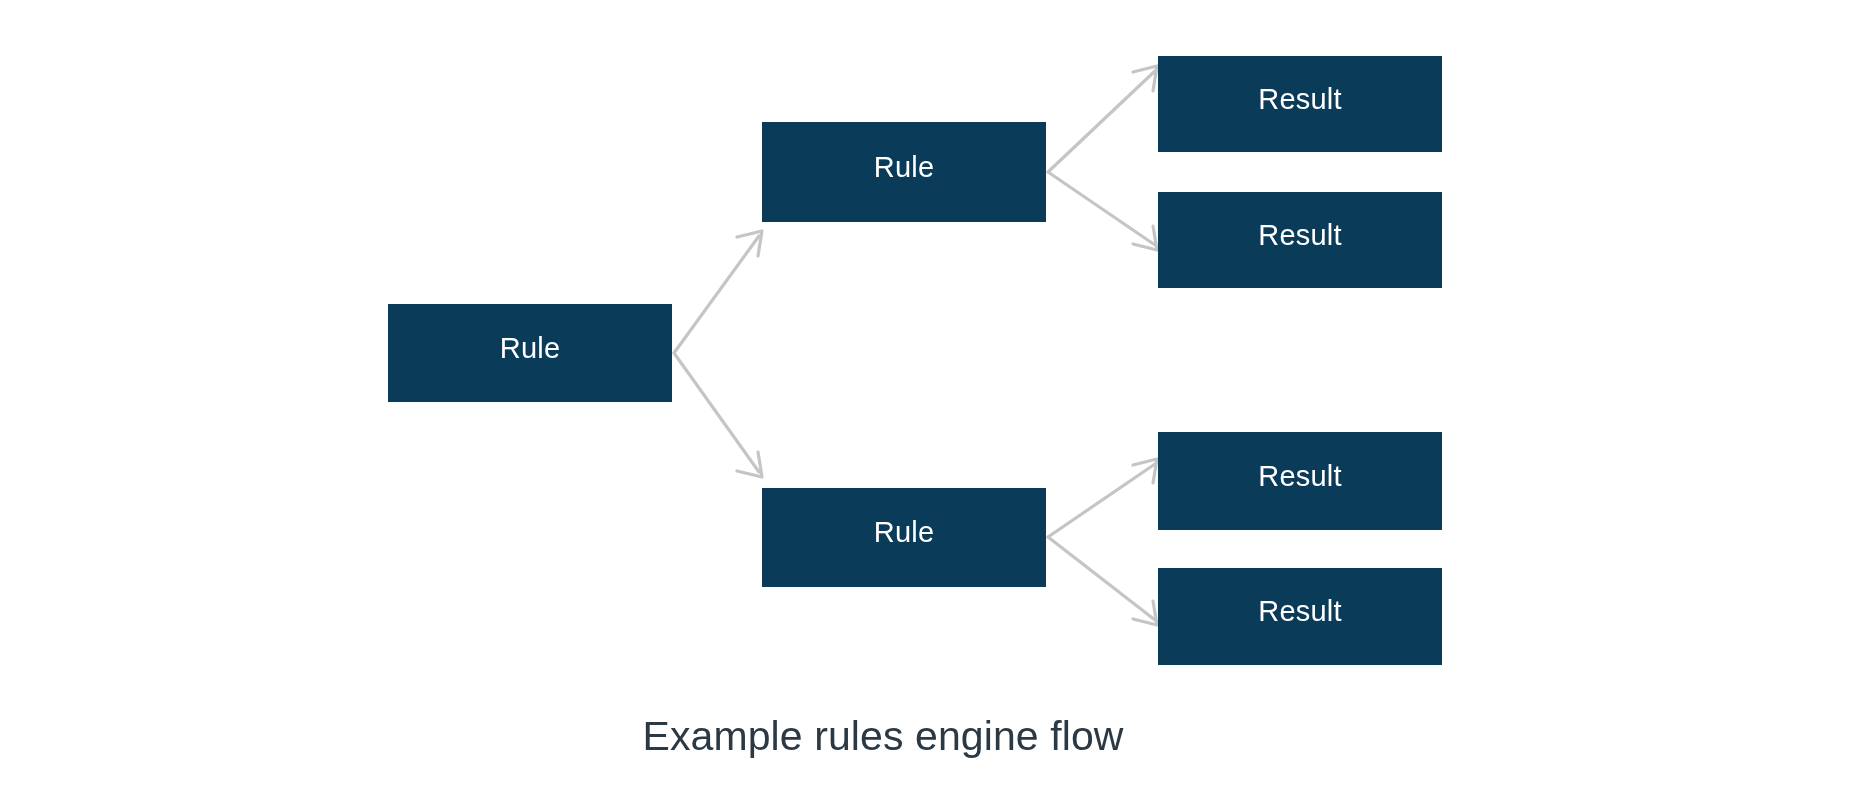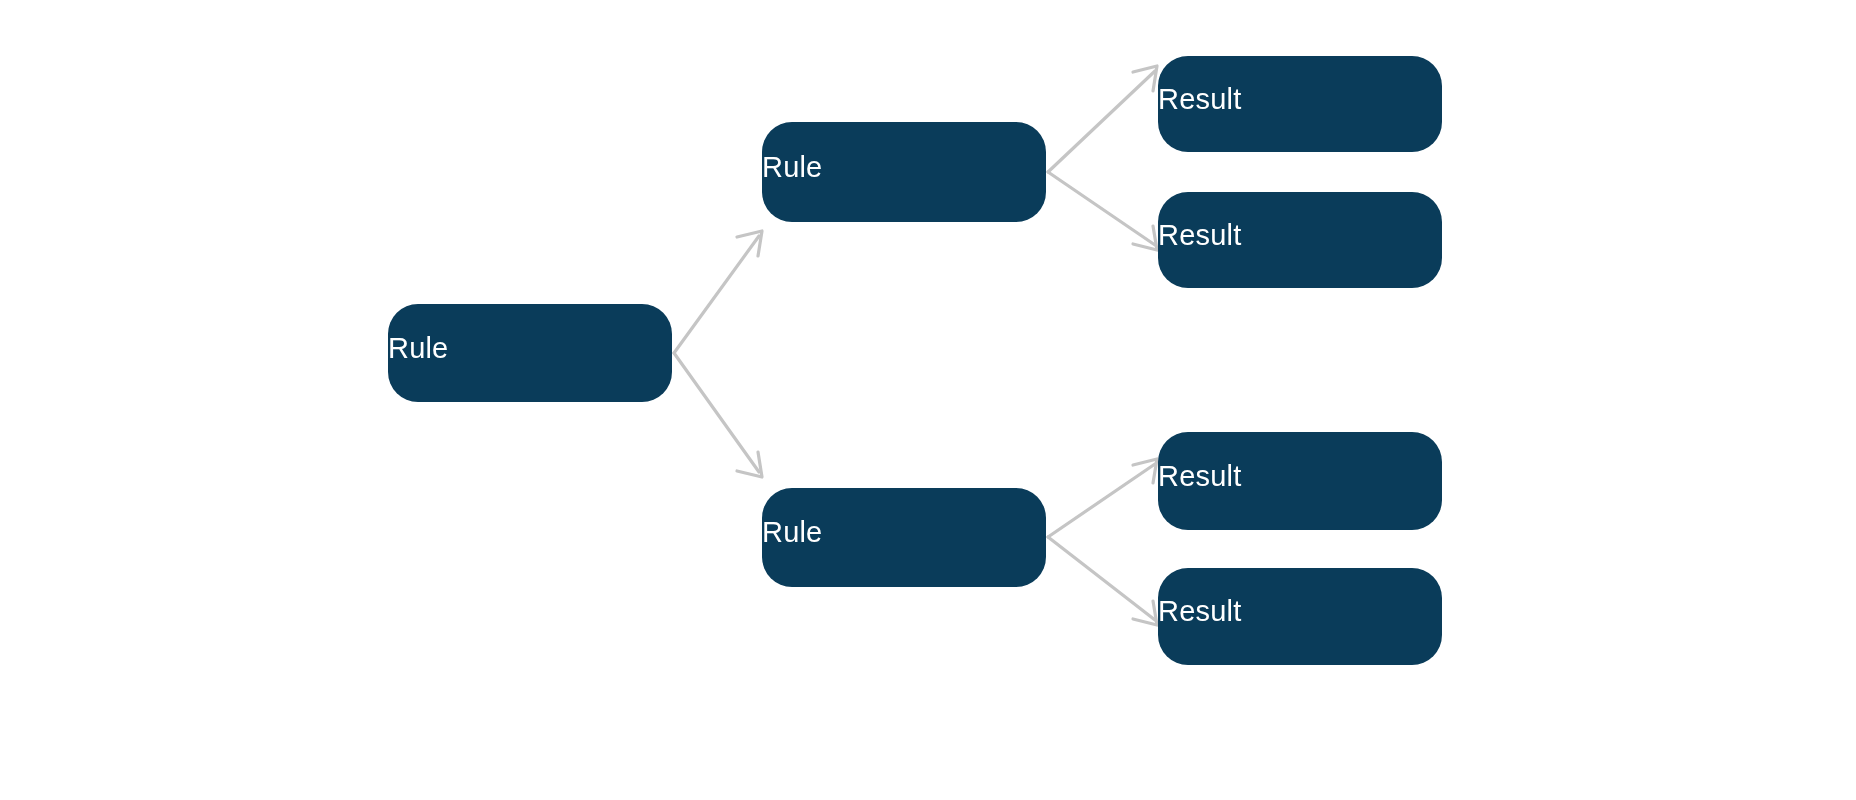--- a/index.html
+++ b/index.html
@@ -24,23 +24,22 @@
     top: 0;
     width: 1856px;
     height: 800px;
     pointer-events: none;
   }
   .node {
     position: absolute;
     background: #0a3c5a;
     display: flex;
     align-items: center;
-    justify-content: flex-start;
+    justify-content: center;
     box-sizing: border-box;
-    border-radius: 30px;
   }
   .node-label {
     color: #ffffff;
     font-family: "Liberation Sans", sans-serif;
     font-size: 29px;
     font-weight: 400;
     letter-spacing: 0.2px;
     line-height: 1;
     position: relative;
     top: -5px;
@@ -135,14 +134,17 @@
   </div>
 
   <div class="node" id="node-result-3">
     <span class="node-label">Result</span>
   </div>
 
   <div class="node" id="node-result-4">
     <span class="node-label">Result</span>
   </div>
 
+  <div id="caption">
+    <span id="caption-inner">Example rules engine flow</span>
+  </div>
 
 </div>
 
 </body></html>

